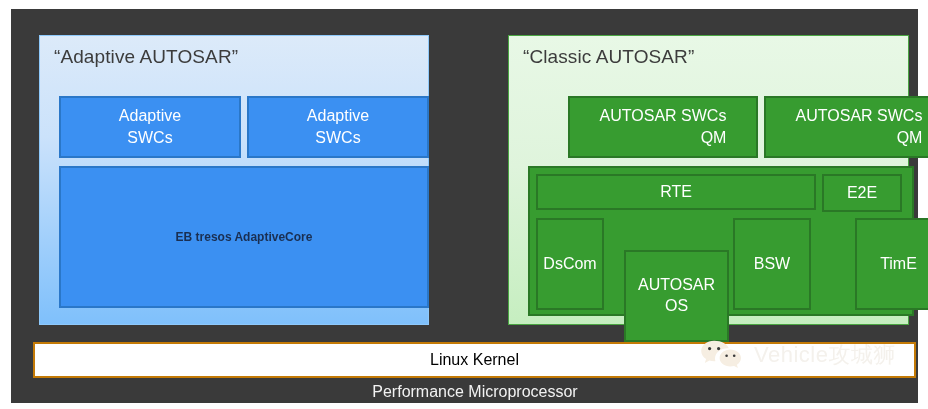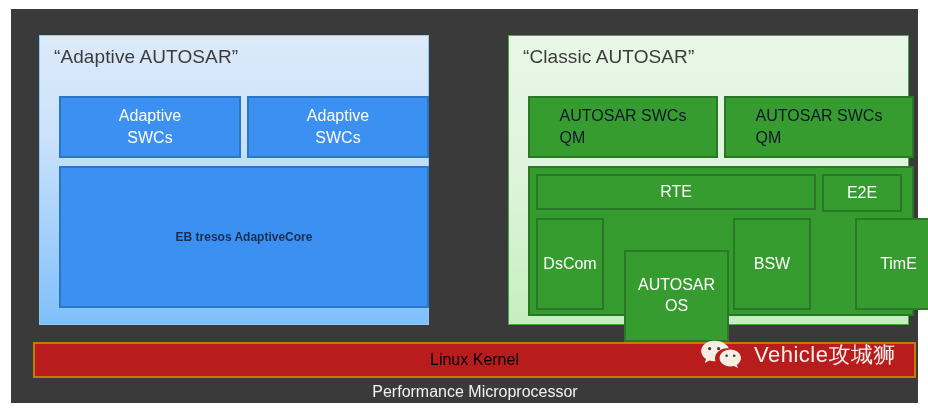--- a/index.html
+++ b/index.html
@@ -96,27 +96,28 @@
     color: #1a2f52;
     font-size: 12px;
   }
 
   
   .green-box {
     position: absolute;
     box-sizing: border-box;
     background: #379c30;
     border: 2px solid #2a7826;
-    color: #0f172a;
-    display: flex;
-    align-items: center;
-    justify-content: center;
-    text-align: left;
+    color: #ffffff;
+    display: flex;
+    align-items: center;
+    justify-content: center;
+    text-align: right;
     font-size: 16px;
     line-height: 1.35;
+    margin-left: 40px;
   }
 
   .qm-left  { left: 19px;  top: 60px; width: 190px; height: 62px; }
   .qm-right { left: 215px; top: 60px; width: 190px; height: 62px; }
 
   
   .bsw-group {
     position: absolute;
     left: 19px;
     top: 130px;
@@ -151,21 +152,21 @@
   .time     { left: 285px; width: 87px; margin-left: 40px; }
 
   
   .kernel-bar {
     position: absolute;
     left: 22px;
     top: 333px;
     width: 883px;
     height: 36px;
     box-sizing: border-box;
-    background: #b91c1c;
+    background: #ffffff;
     border: 2px solid #c47a06;
     color: #000000;
     display: flex;
     align-items: center;
     justify-content: center;
     font-size: 16px;
   }
 
   
   .hw-label {

